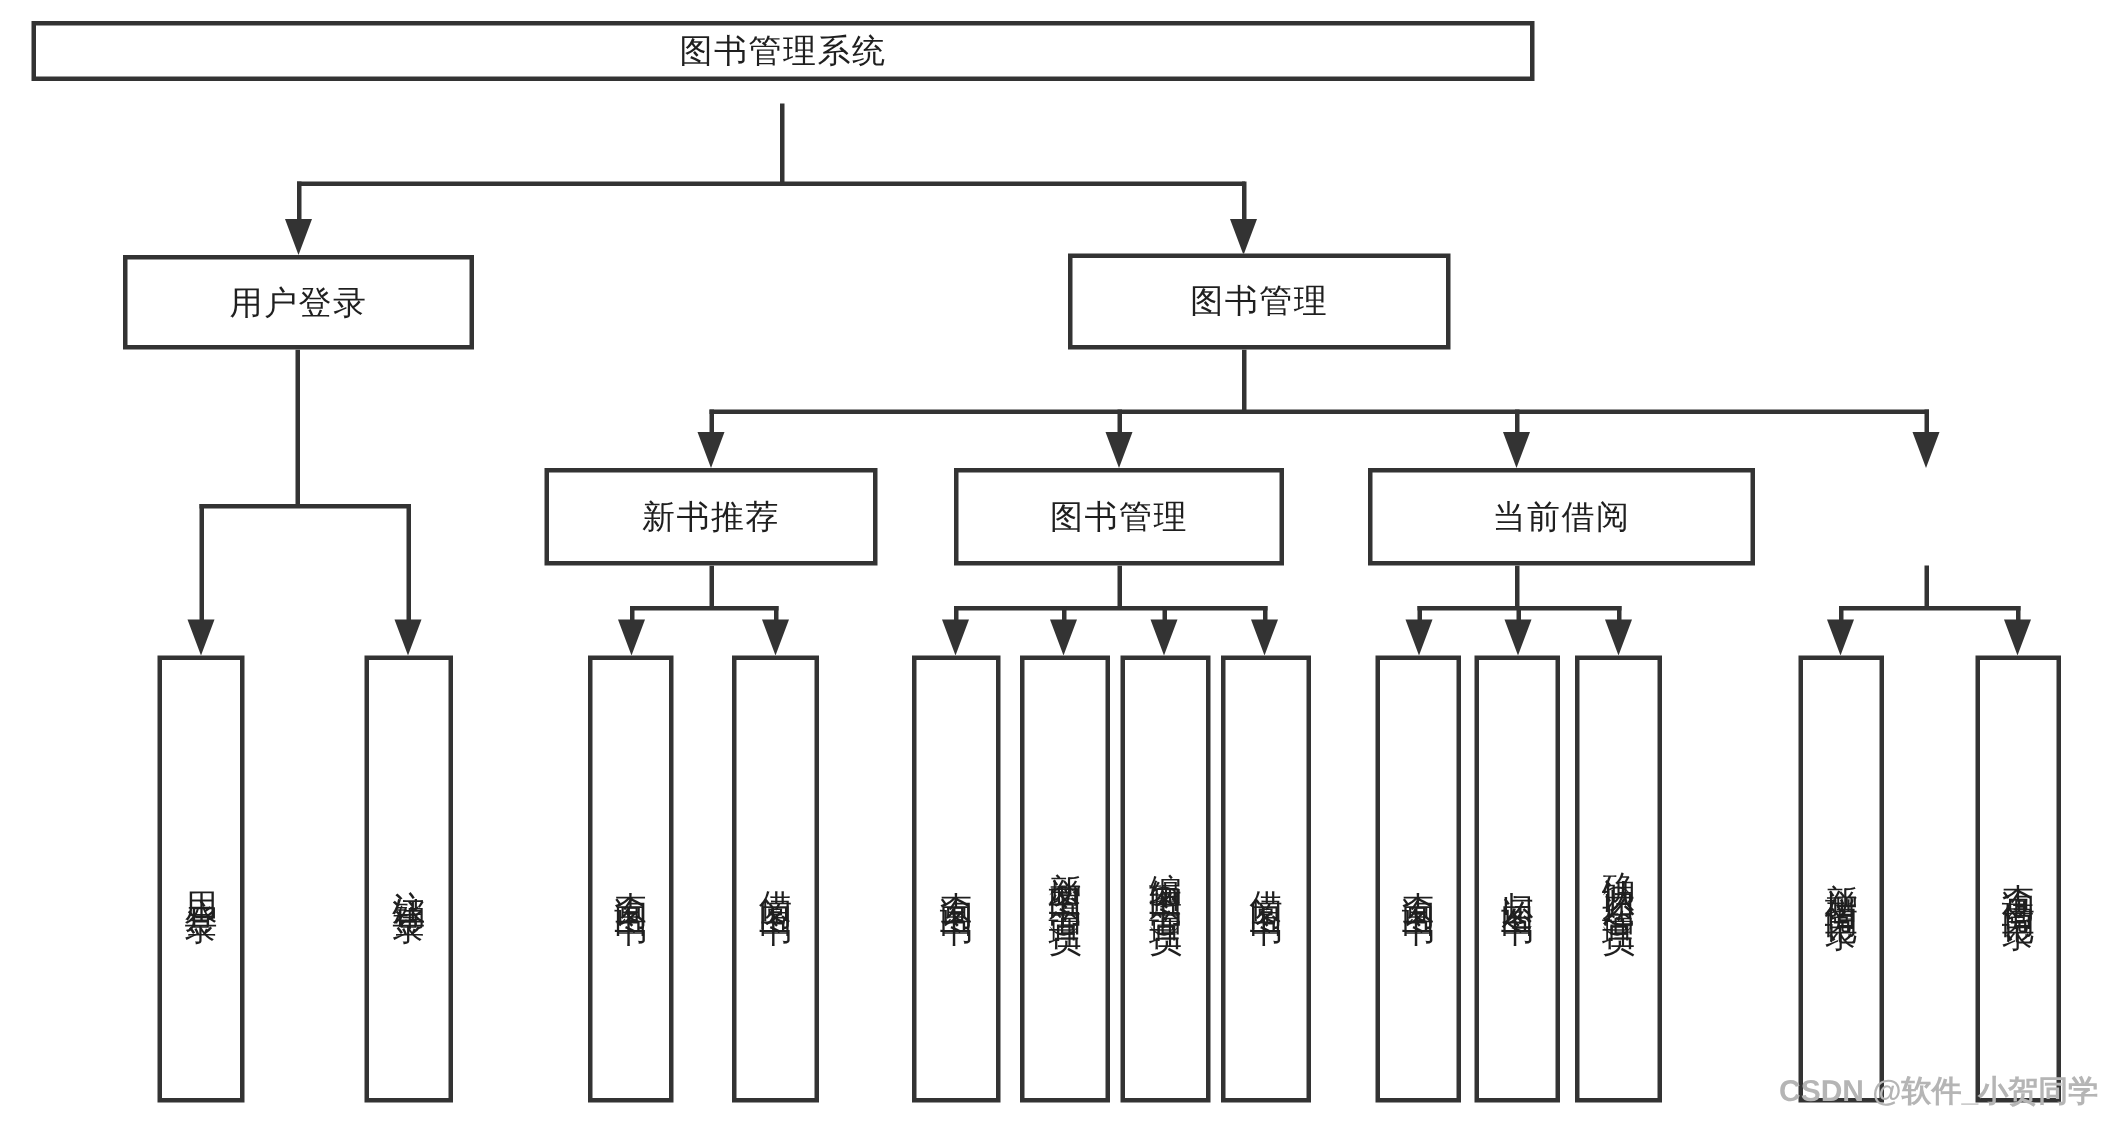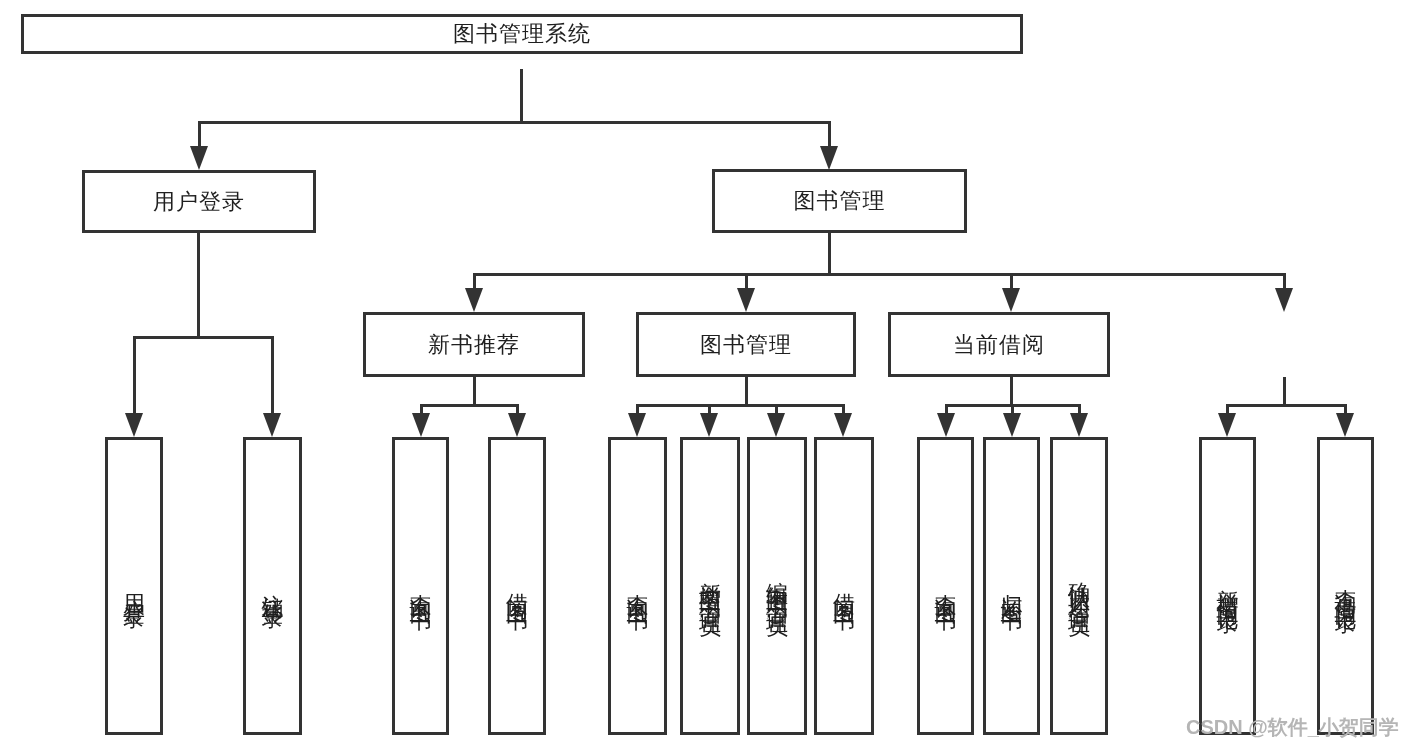--- a/index.html
+++ b/index.html
@@ -133,21 +133,21 @@
   <div class="box" style="left:712px;top:169px;width:255px;height:64px">
     <span>图书管理</span>
   </div>
 
   <div class="box" style="left:363px;top:312px;width:222px;height:65px">
     <span>新书推荐</span>
   </div>
   <div class="box" style="left:636px;top:312px;width:220px;height:65px">
     <span>图书管理</span>
   </div>
-  <div class="box" style="left:888px;top:312px;width:222px;height:65px">
+  <div class="box" style="left:912px;top:312px;width:258px;height:65px">
     <span>当前借阅</span>
   </div>
 
   <div class="leaf" style="left:105px;top:437px;width:58px;height:298px">
     <span>用户登录</span>
   </div>
   <div class="leaf" style="left:243px;top:437px;width:59px;height:298px">
     <span>注销登录</span>
   </div>
 

